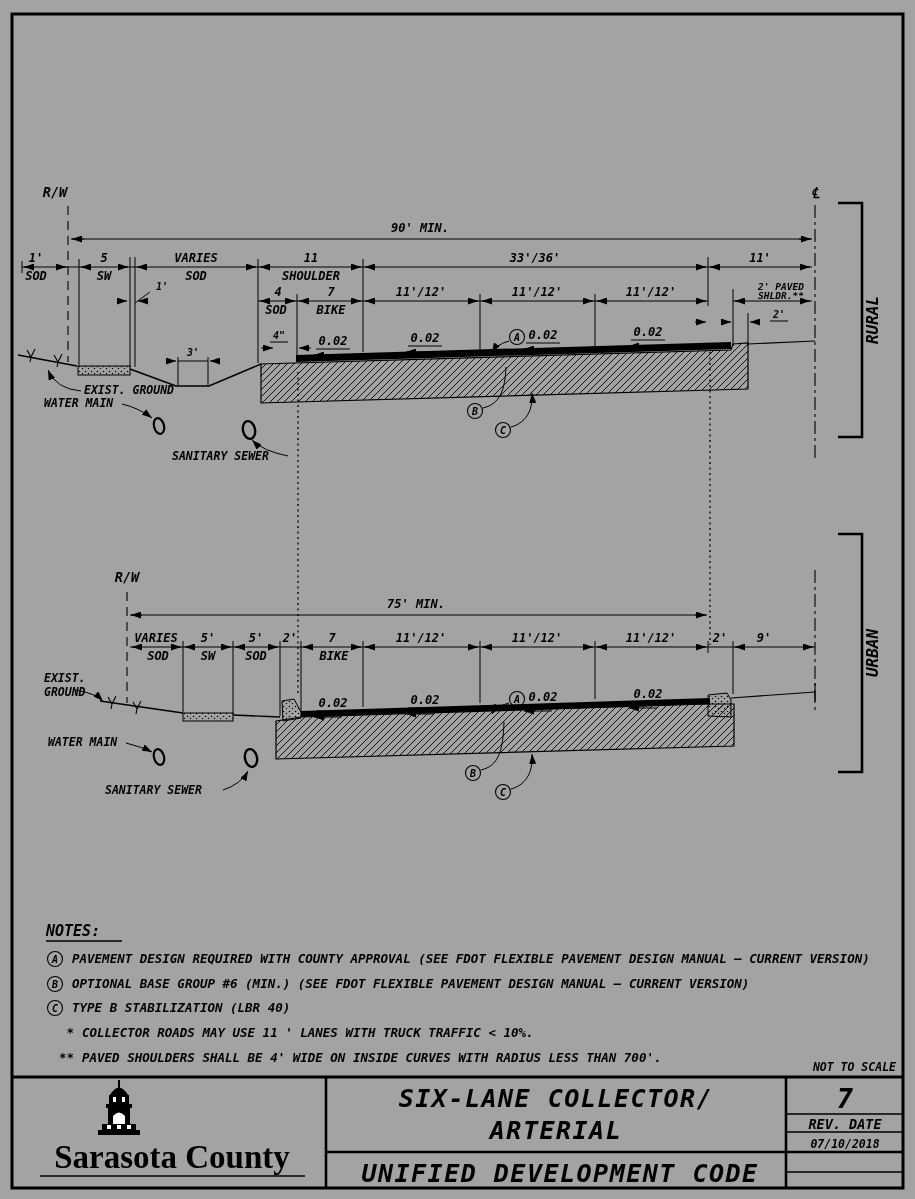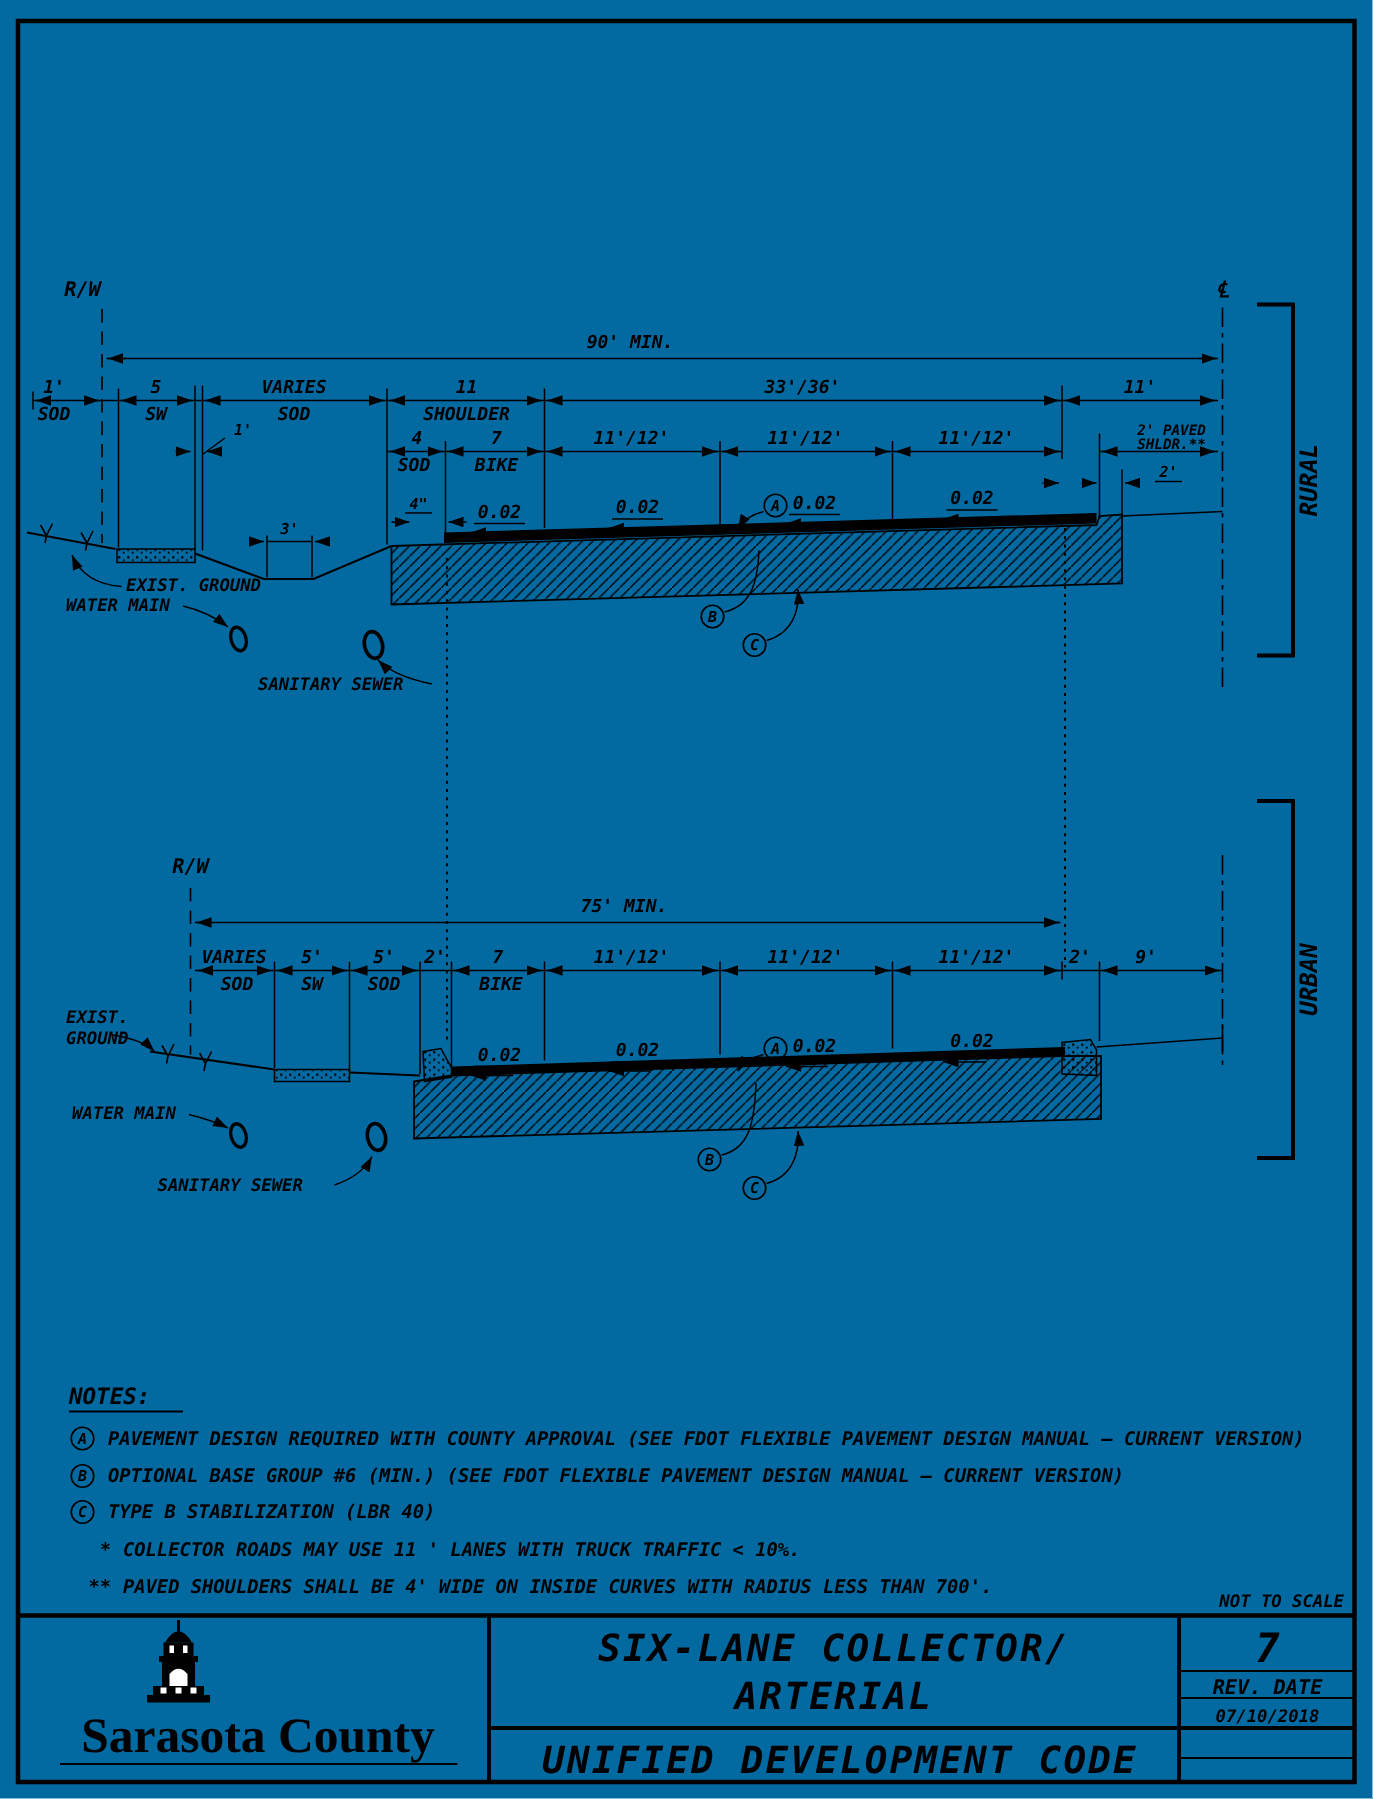--- a/index.html
+++ b/index.html
@@ -1,16 +1,16 @@
 <!DOCTYPE html>
 <html><head>
 <meta charset="utf-8">
 <style>
   html,body{margin:0;padding:0;background:#fff}
-  #sheet{width:915px;height:1199px;position:relative;background:#0369a1}
+  #sheet{width:915px;height:1199px;position:relative;background:#a3a3a3}
   svg{display:block}
   text{fill:#000;stroke:none}
   .cad{font-family:"DejaVu Sans Mono","Liberation Mono",monospace;font-style:italic;font-weight:bold}
   .serif{font-family:"Liberation Serif","DejaVu Serif",serif;font-weight:bold}
   .mid{text-anchor:middle}.endx{text-anchor:end}
   .t95{font-size:9.5px}.t10{font-size:10px}.t115{font-size:11.5px}
   .t12{font-size:12px}.t125{font-size:12.5px}.t135{font-size:13.5px}.t15{font-size:15px}
   .t16{font-size:16px}.t25{font-size:25px}.t27{font-size:27px}.t33{font-size:33px}
   .s1{stroke:#000;stroke-width:1.1;fill:none}
   .s2{stroke:#000;stroke-width:1.4;fill:none}

